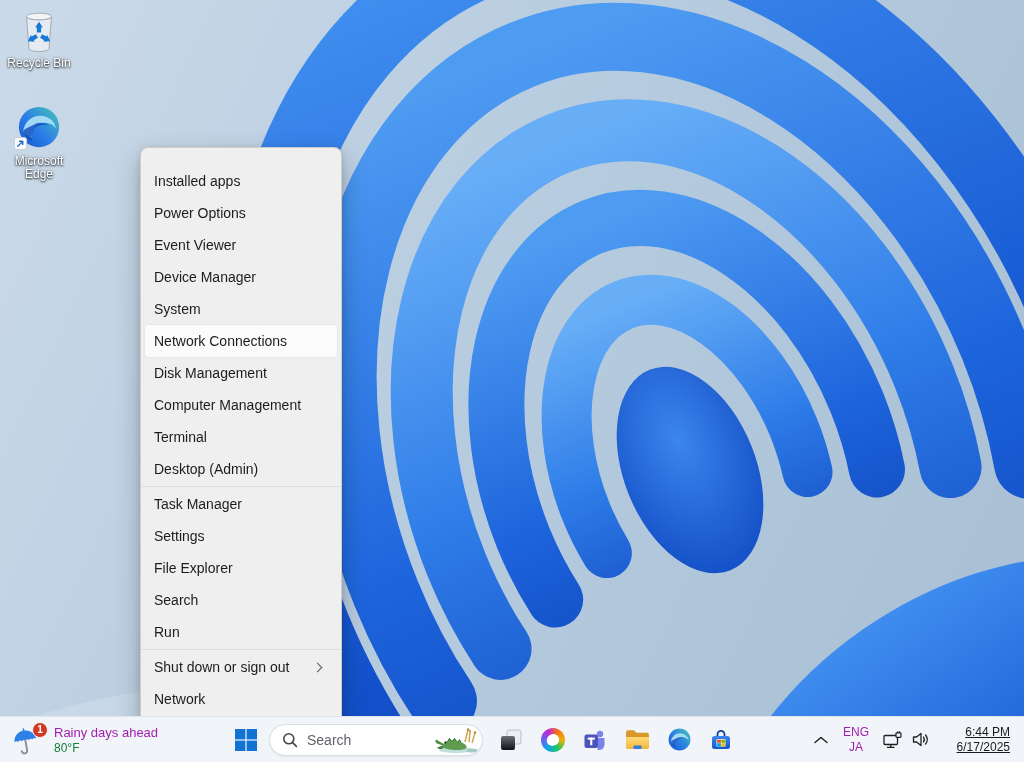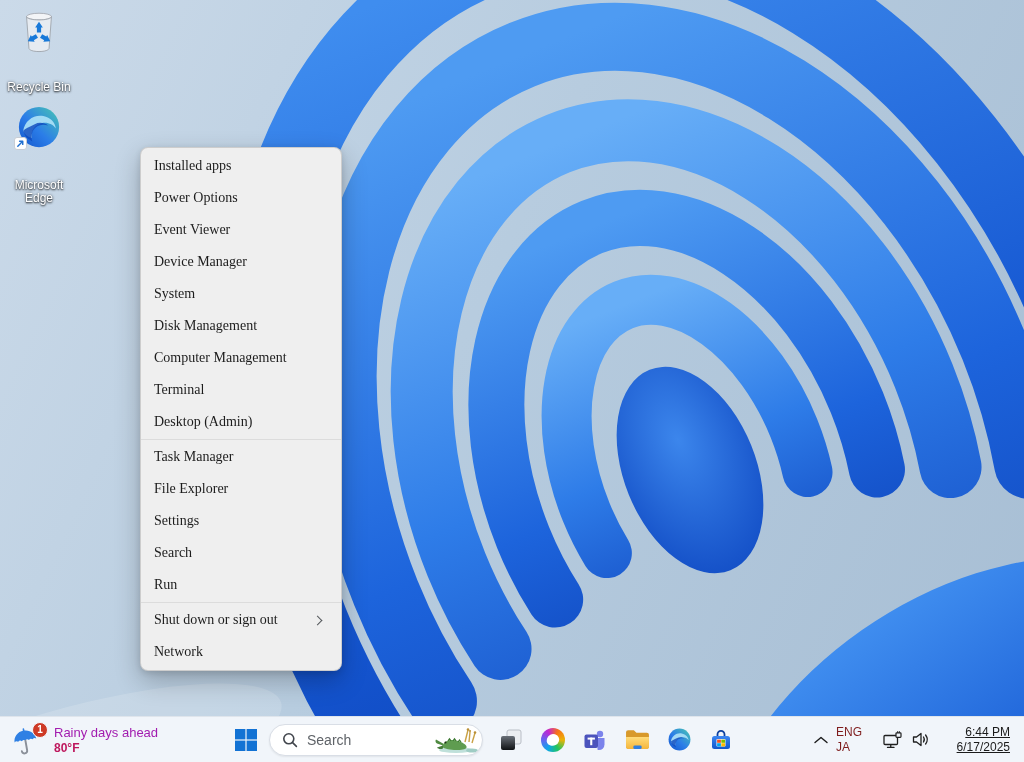--- a/index.html
+++ b/index.html
@@ -15,42 +15,40 @@
     background: linear-gradient(115deg, #cbdae9 0%, #b7ccdf 45%, #a7bed4 100%);
   }
   .wallpaper-art { position: absolute; inset: 0; width: 1024px; height: 762px; }
   .hidden-defs { position: absolute; width: 0; height: 0; overflow: hidden; }
 
   
   .desktop-icon {
     position: absolute; left: 1px; width: 76px;
     display: flex; flex-direction: column; align-items: center;
     cursor: default;
-    gap: 24px;
   }
   .desktop-icon .icon-wrap { width: 46px; height: 48px; position: relative; }
   .desktop-icon .icon-label {
     margin-top: 3px; font-size: 12px; line-height: 13px; color: #fff; text-align: center;
     text-shadow: 0 1px 2px rgba(0,0,0,.85), 0 0 3px rgba(0,0,0,.5);
   }
   .shortcut-badge {
     position: absolute; left: -2px; bottom: 2px; width: 13px; height: 13px;
     background: #fff; border-radius: 3px; border: 1px solid #c8cdd4;
     display: flex; align-items: center; justify-content: center;
   }
 
   
   .winx-menu {
     position: absolute; left: 140px; top: 147px; width: 202px;
     background: #efefef;
     border: 1px solid rgba(0,0,0,.14);
     border-radius: 8px;
     box-shadow: 0 10px 26px rgba(0,0,0,.24), 0 2px 6px rgba(0,0,0,.12);
-    padding: 2px 0;
-    font-family: Liberation Serif, serif;
+    padding: 17px 0;
   }
   .winx-menu ul { list-style: none; }
   .menu-item {
     height: 32px; margin: 0 4px; padding: 0 9px;
     display: flex; align-items: center;
     font-size: 14px; color: #1c1c1c; border-radius: 4px;
     cursor: default; white-space: nowrap;
   }
   .menu-item.highlighted { background: #fbfbfb; box-shadow: 0 0 0 1px rgba(0,0,0,.03); }
   .menu-label { flex: 1; }
@@ -74,21 +72,21 @@
   .weather-icon-wrap { position: relative; width: 34px; height: 36px; }
   .weather-icon-wrap svg { position: absolute; left: 0; bottom: 1px; }
   .weather-badge {
     position: absolute; right: -2px; top: 0; width: 16px; height: 16px;
     background: #ce3a26; border: 1.5px solid #f3f6fb; border-radius: 50%;
     color: #fff; font-size: 10px; font-weight: bold;
     display: flex; align-items: center; justify-content: center;
   }
   .weather-text { display: flex; flex-direction: column; justify-content: center; }
   .weather-headline { font-size: 13px; color: #a21caf; line-height: 16px; }
-  .weather-temp { font-size: 12px; color: #be185d; line-height: 14px; font-weight: bold; }
+  .weather-temp { font-size: 12px; color: #15803d; line-height: 14px; }
 
   
   .taskbar-center {
     position: absolute; left: 228px; top: 0; height: 100%;
     display: flex; align-items: center;
   }
   .start-button { width: 36px; height: 40px; display: flex; align-items: center; justify-content: center; border-radius: 6px; cursor: pointer; }
   .search-box {
     margin-left: 5px; width: 214px; height: 32px; border-radius: 16px;
     background: #fff; border: 1px solid #d9dee6;
@@ -107,21 +105,21 @@
     background: conic-gradient(from 210deg, #0ea5e9, #6366f1, #c026d3, #f97316, #eab308, #22c55e, #0ea5e9);
   }
   .copilot-disc::after {
     content: ""; position: absolute; left: 6px; top: 6px; width: 12px; height: 12px;
     background: #fff; border-radius: 54% 46% 58% 42%; transform: rotate(18deg);
   }
 
   
   .taskbar-tray { position: absolute; right: 0; top: 0; height: 100%; display: flex; align-items: center; padding-right: 10px; }
   .tray-chevron { width: 30px; height: 36px; display: flex; align-items: center; justify-content: center; border-radius: 6px; cursor: pointer; }
-  .tray-lang { width: 40px; text-align: left; font-size: 12px; line-height: 15px; color: #7f1d1d; cursor: pointer; border-radius: 6px; padding: 2px 0; }
+  .tray-lang { width: 40px; text-align: center; font-size: 12px; line-height: 15px; color: #a21caf; cursor: pointer; border-radius: 6px; padding: 2px 0; }
   .tray-status { width: 60px; display: flex; align-items: center; justify-content: center; gap: 9px; height: 36px; border-radius: 6px; cursor: pointer; }
   .tray-clock { width: 78px; text-align: right; font-size: 12px; line-height: 15px; color: #1b1b1b; padding-right: 4px; cursor: pointer; border-radius: 6px; text-decoration: underline; }
 </style>
 </head>
 <body>
 
 <svg class="hidden-defs" aria-hidden="true">
   <defs>
     <linearGradient id="grad-ring-a" x1="0" y1="0" x2="0" y2="1">
       <stop offset="0" stop-color="#67aef7"></stop>
@@ -223,41 +221,44 @@
         </li>
         <li class="menu-item">
           <span class="menu-label">Event Viewer</span>
         </li>
         <li class="menu-item">
           <span class="menu-label">Device Manager</span>
         </li>
         <li class="menu-item">
           <span class="menu-label">System</span>
         </li>
+        <li class="menu-item highlighted">
+          <span class="menu-label">Network Connections</span>
+        </li>
         <li class="menu-item">
           <span class="menu-label">Disk Management</span>
         </li>
         <li class="menu-item">
           <span class="menu-label">Computer Management</span>
         </li>
         <li class="menu-item">
           <span class="menu-label">Terminal</span>
         </li>
         <li class="menu-item">
           <span class="menu-label">Desktop (Admin)</span>
         </li>
         <li class="menu-separator"></li>
         <li class="menu-item">
           <span class="menu-label">Task Manager</span>
         </li>
         <li class="menu-item">
+          <span class="menu-label">Settings</span>
+        </li>
+        <li class="menu-item">
           <span class="menu-label">File Explorer</span>
-        </li>
-        <li class="menu-item">
-          <span class="menu-label">Settings</span>
         </li>
         <li class="menu-item">
           <span class="menu-label">Search</span>
         </li>
         <li class="menu-item">
           <span class="menu-label">Run</span>
         </li>
         <li class="menu-separator"></li>
         <li class="menu-item">
           <span class="menu-label">Shut down or sign out</span>

